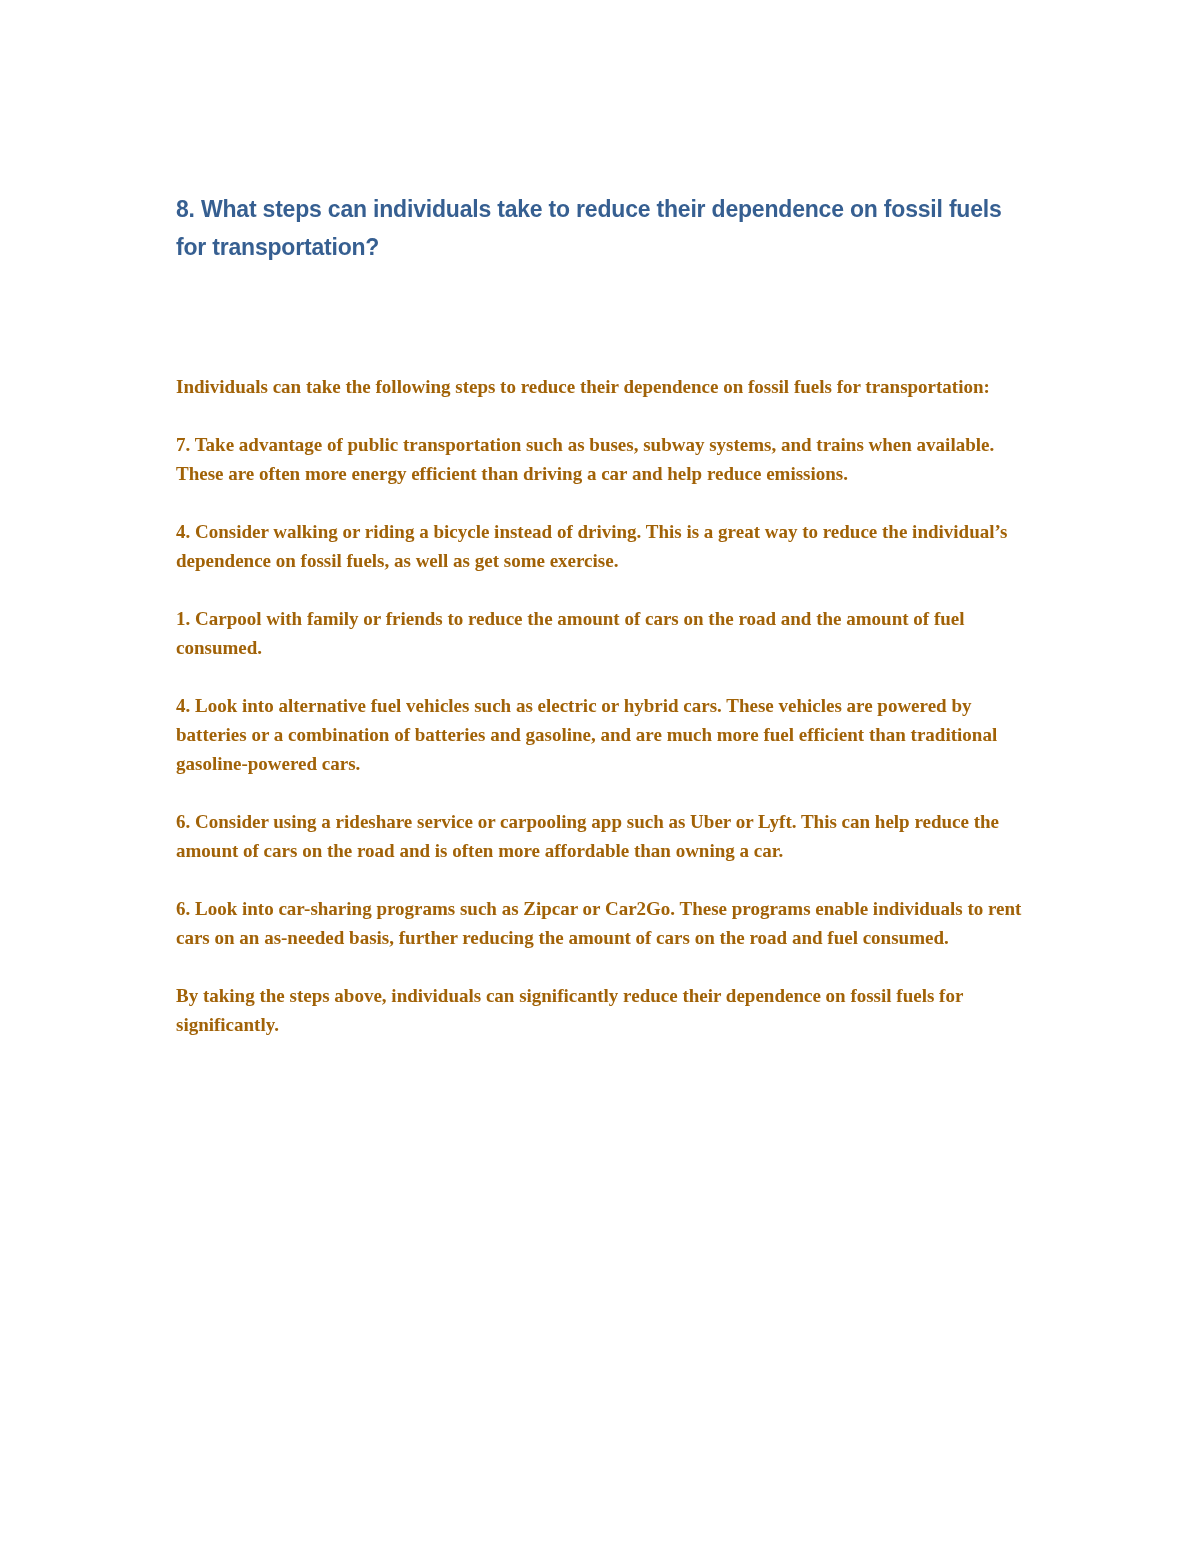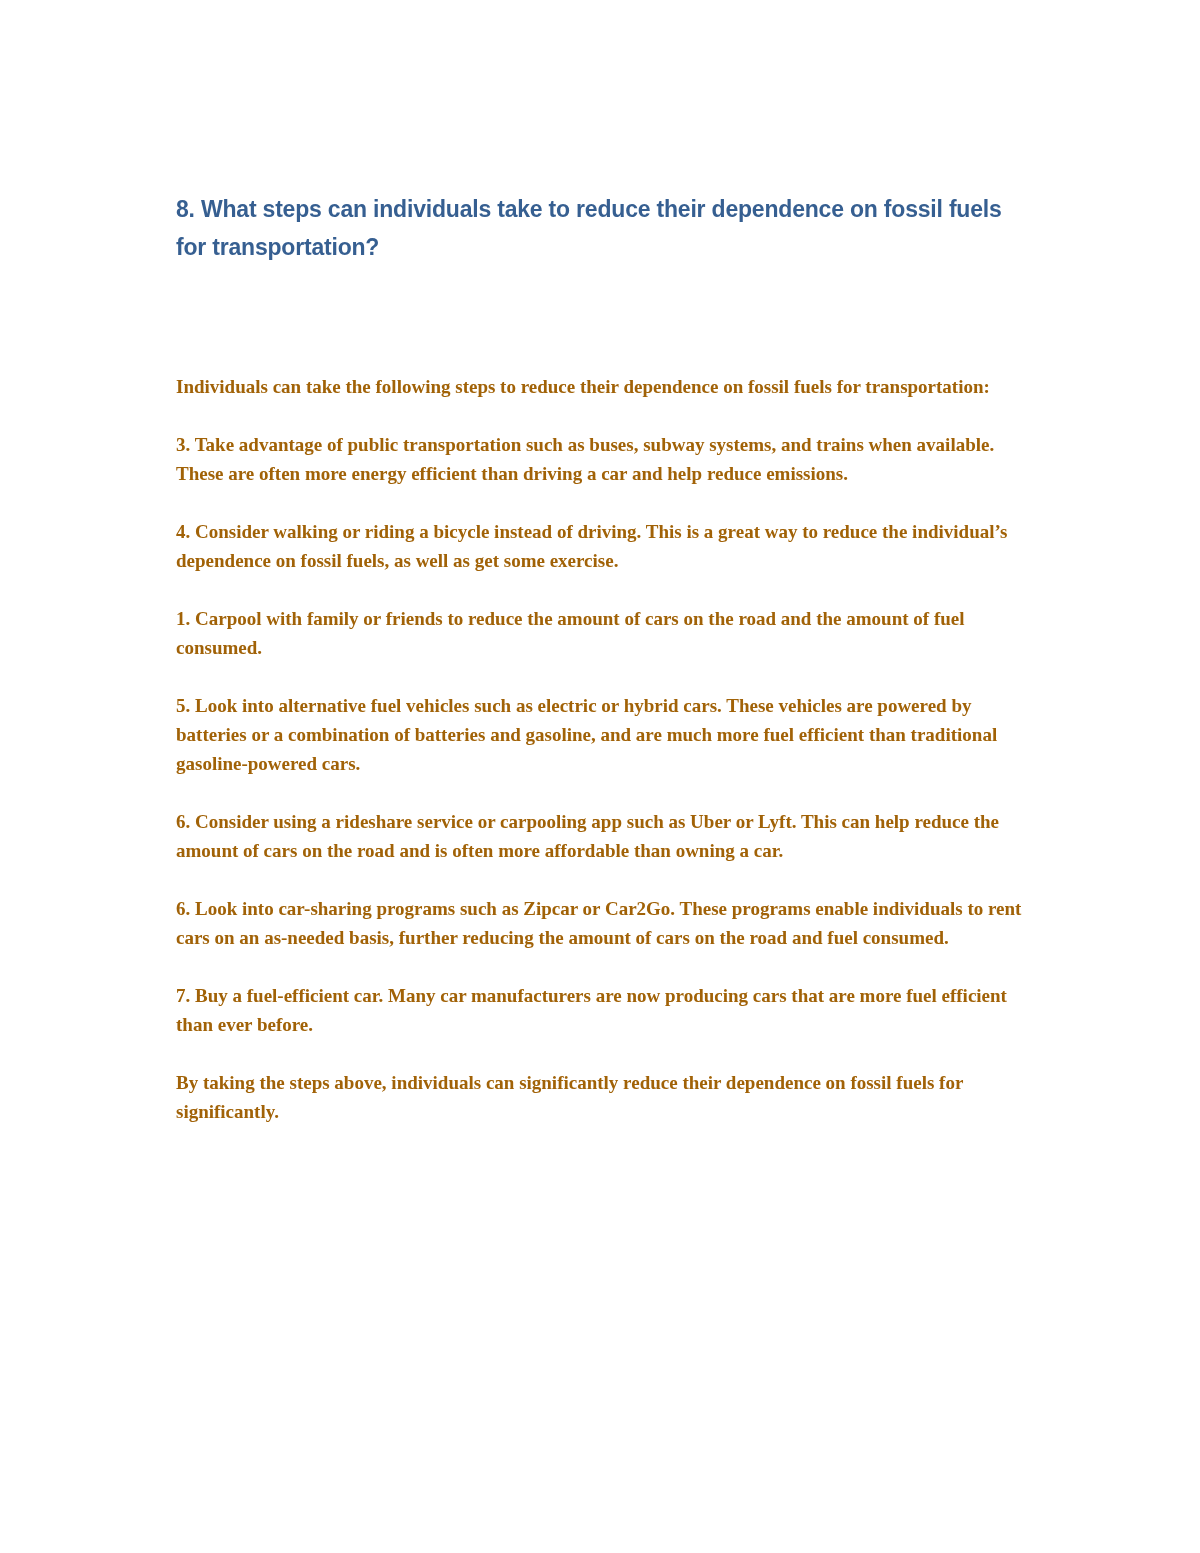--- a/index.html
+++ b/index.html
@@ -18,22 +18,21 @@
   }
   .body p { margin: 0 0 29px 0; }
 </style>
 </head>
 <body>
 
 <div class="page">
   <h1 class="heading">8. What steps can individuals take to reduce their dependence on fossil fuels for transportation?</h1>
   <div class="body">
     <p>Individuals can take the following steps to reduce their dependence on fossil fuels for transportation:</p>
-    <p>3. Take advantage of public transportation such as buses, subway systems, and trains when available. These are often more energy efficient than driving a car and help reduce emissions.</p>
+    <p>7. Take advantage of public transportation such as buses, subway systems, and trains when available. These are often more energy efficient than driving a car and help reduce emissions.</p>
     <p>4. Consider walking or riding a bicycle instead of driving. This is a great way to reduce the individual’s dependence on fossil fuels, as well as get some exercise.</p>
     <p>1. Carpool with family or friends to reduce the amount of cars on the road and the amount of fuel consumed.</p>
-    <p>5. Look into alternative fuel vehicles such as electric or hybrid cars. These vehicles are powered by batteries or a combination of batteries and gasoline, and are much more fuel efficient than traditional gasoline-powered cars.</p>
+    <p>4. Look into alternative fuel vehicles such as electric or hybrid cars. These vehicles are powered by batteries or a combination of batteries and gasoline, and are much more fuel efficient than traditional gasoline-powered cars.</p>
     <p>6. Consider using a rideshare service or carpooling app such as Uber or Lyft. This can help reduce the amount of cars on the road and is often more affordable than owning a car.</p>
     <p>6. Look into car-sharing programs such as Zipcar or Car2Go. These programs enable individuals to rent cars on an as-needed basis, further reducing the amount of cars on the road and fuel consumed.</p>
-    <p>7. Buy a fuel-efficient car. Many car manufacturers are now producing cars that are more fuel efficient than ever before.</p>
     <p>By taking the steps above, individuals can significantly reduce their dependence on fossil fuels for significantly.</p>
   </div>
 </div>
 
 </body></html>

